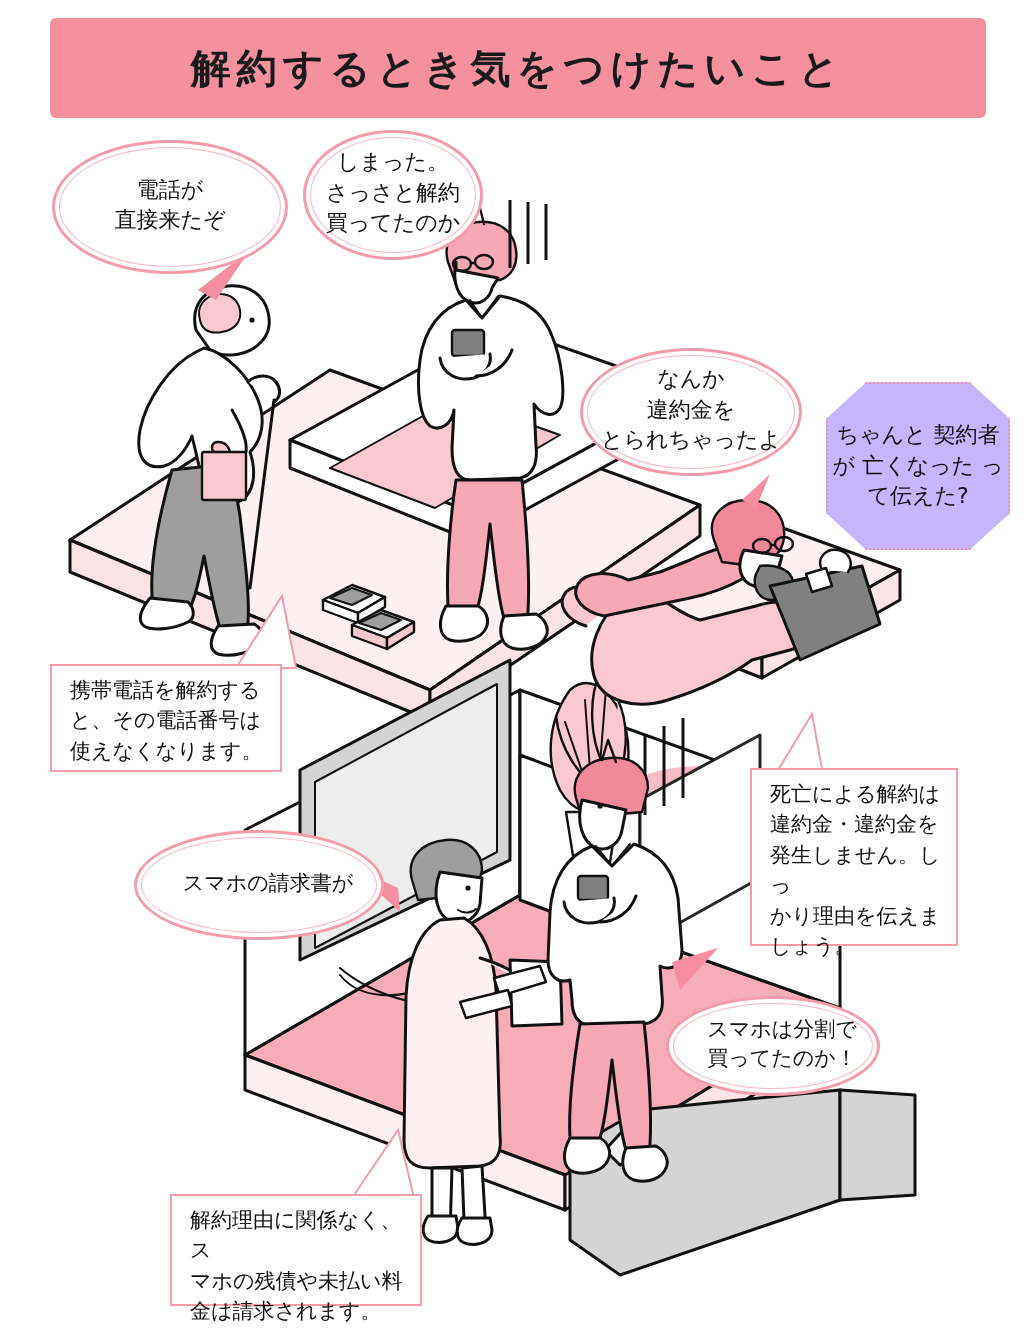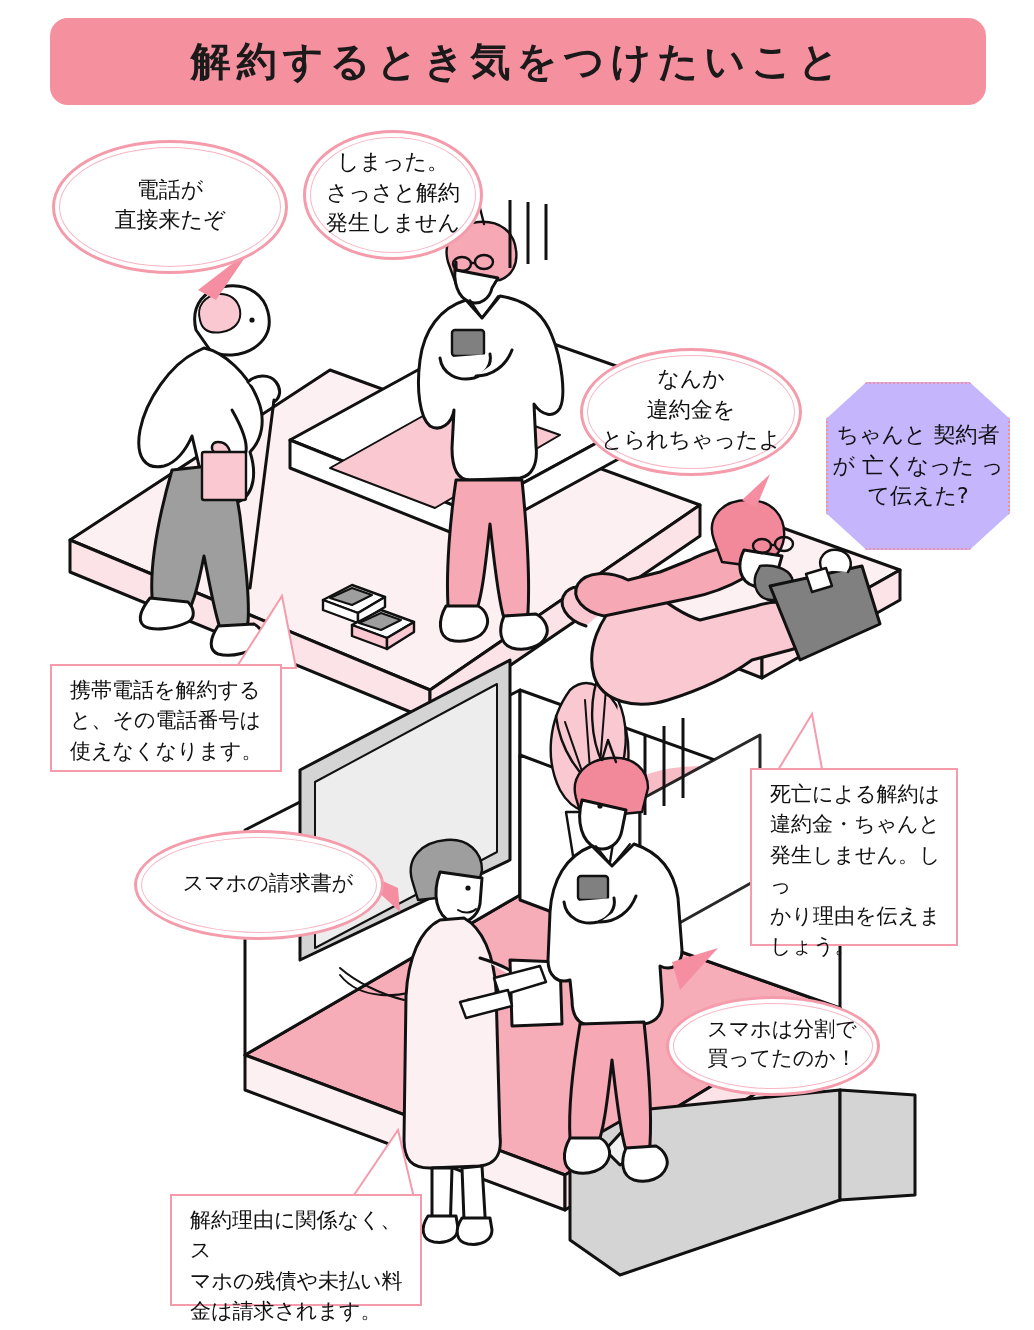--- a/index.html
+++ b/index.html
@@ -2,22 +2,22 @@
 <html><head>
 <meta charset="utf-8">
 <style>
   html,body{margin:0;padding:0;background:#ffffff;}
   body{width:1034px;height:1330px;position:relative;overflow:hidden;
        font-family:"Liberation Sans","DejaVu Sans",sans-serif;}
   #stage{position:absolute;left:0;top:0;width:1034px;height:1330px;}
   svg.art{position:absolute;left:0;top:0;width:1034px;height:1330px;}
 
   
-  .banner{position:absolute;left:50px;top:18px;width:936px;height:87px;
-          background:#F5909E;border-radius:18px;
+  .banner{position:absolute;left:50px;top:18px;width:936px;height:100px;
+          background:#F5909E;border-radius:6px;
           display:flex;align-items:center;justify-content:center;}
   .banner-text{font-size:40px;font-weight:bold;color:#1a1a1a;letter-spacing:6px;
                font-family:"DejaVu Sans",sans-serif;}
 
   
   .bubble{position:absolute;box-sizing:border-box;background:#ffffff;
           border:3px solid #F49CAC;border-radius:50%/50%;
           display:flex;align-items:center;justify-content:center;text-align:center;
           color:#111;font-family:Liberation Mono, monospace;line-height:1.38;
           z-index:40;}
@@ -311,21 +311,21 @@
     <span>
       <span>電話が</span>
       <span>直接来たぞ</span>
     </span>
   </div>
 
   <div class="bubble t22" style="left:303px;top:130px;width:180px;height:130px;">
     <span>
       <span>しまった。</span>
       <span>さっさと解約</span>
-      <span>発生しません</span>
+      <span>買ってたのか</span>
     </span>
   </div>
 
   <div class="bubble t22" style="left:580px;top:348px;width:222px;height:128px;">
     <span>
       <span>なんか</span>
       <span>違約金を</span>
       <span>とられちゃったよ</span>
     </span>
   </div>
@@ -353,21 +353,21 @@
   </div>
 
   <div class="note t21" style="left:50px;top:664px;width:232px;height:108px;">
     <div>携帯電話を解約する</div>
     <div>と、その電話番号は</div>
     <div>使えなくなります。</div>
   </div>
 
   <div class="note t21" style="left:750px;top:768px;width:208px;height:178px;">
     <div>死亡による解約は</div>
-    <div>違約金・ちゃんと</div>
+    <div>違約金・違約金を</div>
     <div>発生しません。しっ</div>
     <div>かり理由を伝えま</div>
     <div>しょう。</div>
   </div>
 
   <div class="note t21" style="left:170px;top:1194px;width:252px;height:112px;">
     <div>解約理由に関係なく、ス</div>
     <div>マホの残債や未払い料</div>
     <div>金は請求されます。</div>
   </div>

